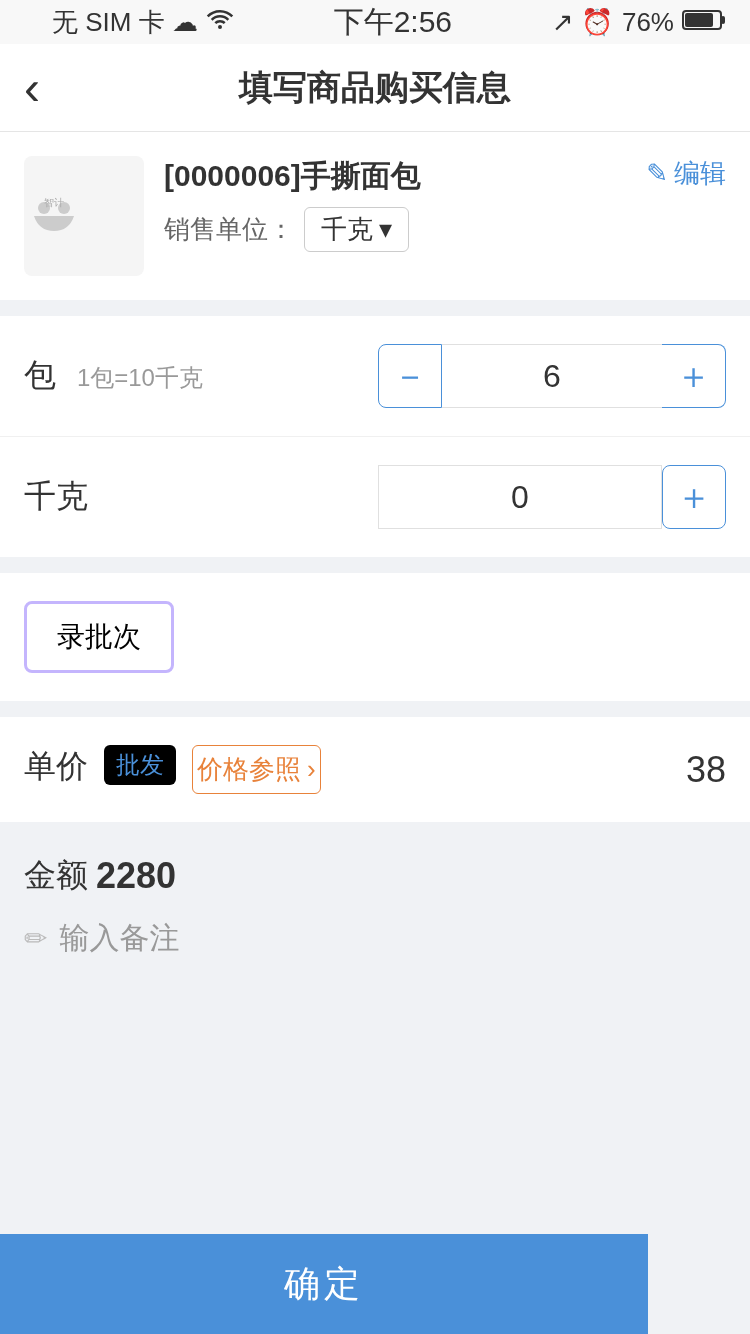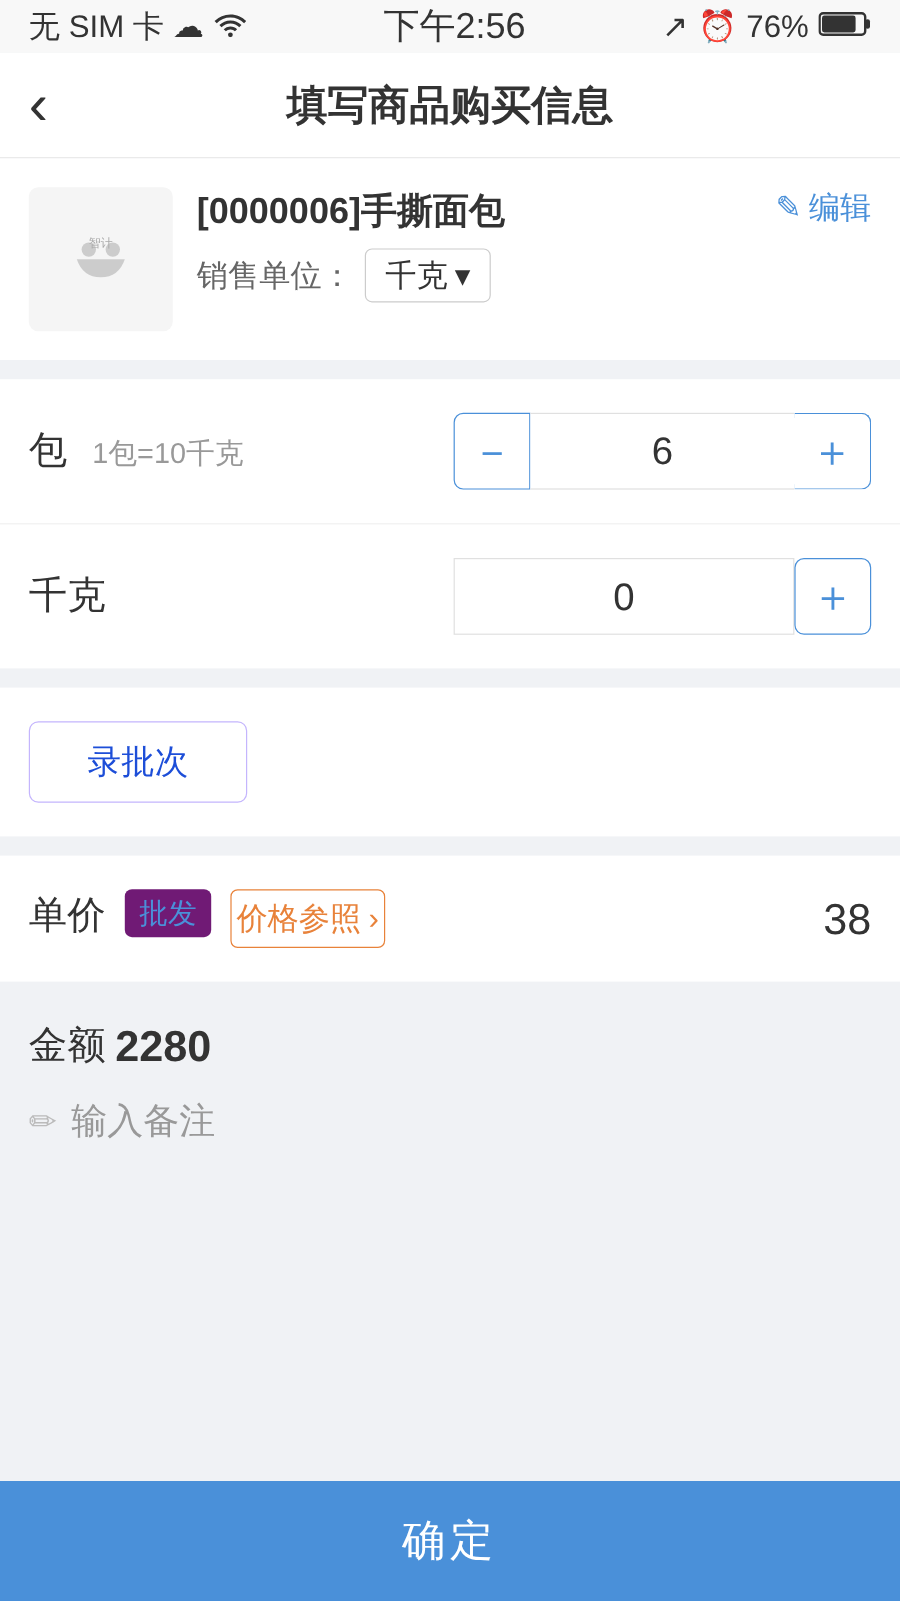--- a/index.html
+++ b/index.html
@@ -20,22 +20,23 @@
       background: #f8f8f8;
       display: flex;
       align-items: center;
       justify-content: space-between;
       padding: 0 24px;
       font-size: 26px;
       color: #333;
     }
     .status-left {
       display: flex;
-      align-items: center;
+      align-items: flex-start;
       gap: 8px;
+      margin-left: 28px;
     }
     .status-center {
       font-size: 30px;
       font-weight: 500;
     }
     .status-right {
       display: flex;
       align-items: center;
       gap: 8px;
       font-size: 26px;
@@ -76,21 +77,20 @@
       gap: 20px;
       margin-bottom: 16px;
     }
     .product-thumbnail {
       width: 120px;
       height: 120px;
       background: #f5f5f5;
       border-radius: 8px;
       display: flex;
       align-items: center;
-      justify-content: center;
       flex-shrink: 0;
     }
     .product-thumbnail svg {
       width: 60px;
       height: 60px;
       fill: #ccc;
     }
     .product-info {
       flex: 1;
     }
@@ -237,25 +237,25 @@
     }
     .summary-text {
       font-size: 32px;
       color: #333;
     }
     .summary-text span {
       font-weight: 700;
       margin: 0 8px;
     }
     .batch-btn {
-      border: 1px solid #c4b5fd;
+      border: 3px solid #c4b5fd;
       border-radius: 8px;
-      padding: 14px 48px;
+      padding: 14px 30px;
       font-size: 28px;
-      color: #1d4ed8;
+      color: #000000;
       background: #fff;
       cursor: pointer;
     }
 
     
     .price-section {
       background: #fff;
       padding: 28px 24px;
       margin-bottom: 4px;
     }
@@ -269,21 +269,21 @@
       align-items: flex-start;
       gap: 16px;
     }
     .price-label {
       font-size: 32px;
       color: #333;
     }
     .price-tag {
       font-size: 24px;
       color: #4a90d9;
-      background: #701a75;
+      background: #000000;
       border-radius: 6px;
       padding: 4px 12px;
     }
     .price-ref-btn {
       border: 1px solid #e8823a;
       border-radius: 6px;
       padding: 6px 4px;
       font-size: 26px;
       color: #e8823a;
       background: #fff;
@@ -330,21 +330,21 @@
     }
 
     
     .bottom-spacer {
       background: #f0f2f5;
       height: 400px;
     }
 
     
     .confirm-bar {
-      width: 750px;
+      width: 648px;
       height: 100px;
       background: #4a90d9;
       display: flex;
       align-items: center;
       justify-content: center;
       position: fixed;
       bottom: 0;
       left: 0;
       cursor: pointer;
     }

